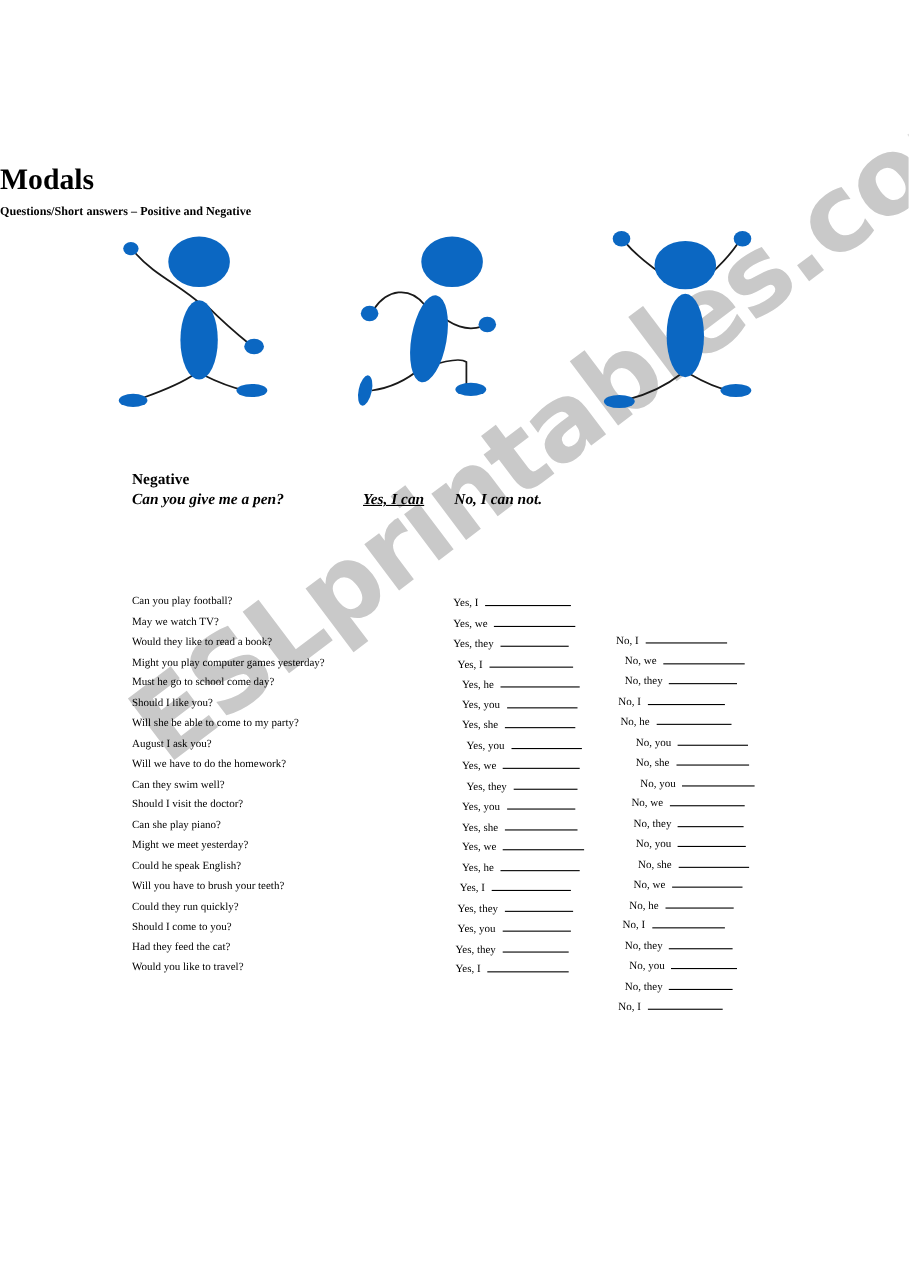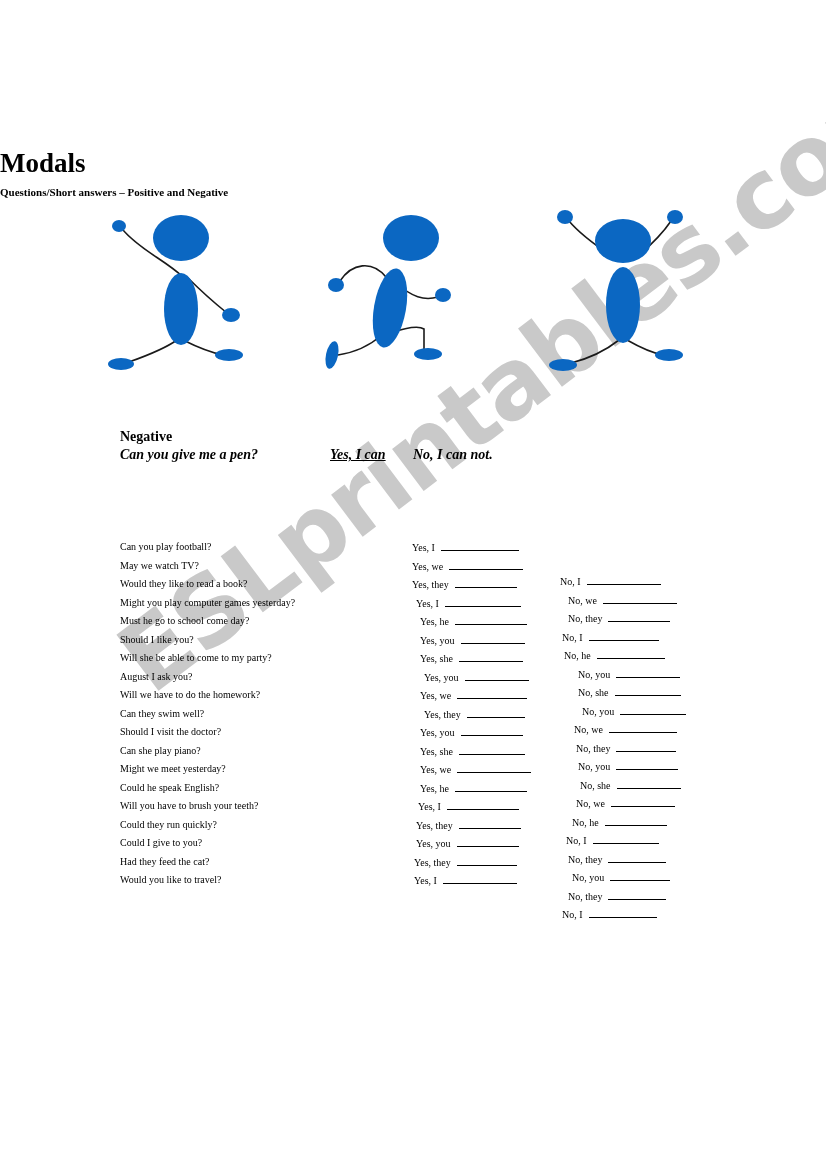--- a/index.html
+++ b/index.html
@@ -295,21 +295,21 @@
         <span class="q-cell">Will you have to brush your teeth?</span>
         <span class="ans-cell ans-yes" style="left: 298px;"><span>Yes, I</span><span class="blank" style="width: 72px;"></span></span>
         <span class="ans-cell ans-no" style="left: 446px;"><span>No, I</span><span class="blank" style="width: 66px;"></span></span>
       </div>
       <div class="ex-line">
         <span class="q-cell">Could they run quickly?</span>
         <span class="ans-cell ans-yes" style="left: 296px;"><span>Yes, they</span><span class="blank" style="width: 62px;"></span></span>
         <span class="ans-cell ans-no" style="left: 448px;"><span>No, they</span><span class="blank" style="width: 58px;"></span></span>
       </div>
       <div class="ex-line">
-        <span class="q-cell">Could I give to you?</span>
+        <span class="q-cell">Should I come to you?</span>
         <span class="ans-cell ans-yes" style="left: 296px;"><span>Yes, you</span><span class="blank" style="width: 62px;"></span></span>
         <span class="ans-cell ans-no" style="left: 452px;"><span>No, you</span><span class="blank" style="width: 60px;"></span></span>
       </div>
       <div class="ex-line">
         <span class="q-cell">Had they feed the cat?</span>
         <span class="ans-cell ans-yes" style="left: 294px;"><span>Yes, they</span><span class="blank" style="width: 60px;"></span></span>
         <span class="ans-cell ans-no" style="left: 448px;"><span>No, they</span><span class="blank" style="width: 58px;"></span></span>
       </div>
       <div class="ex-line">
         <span class="q-cell">Would you like to travel?</span>

